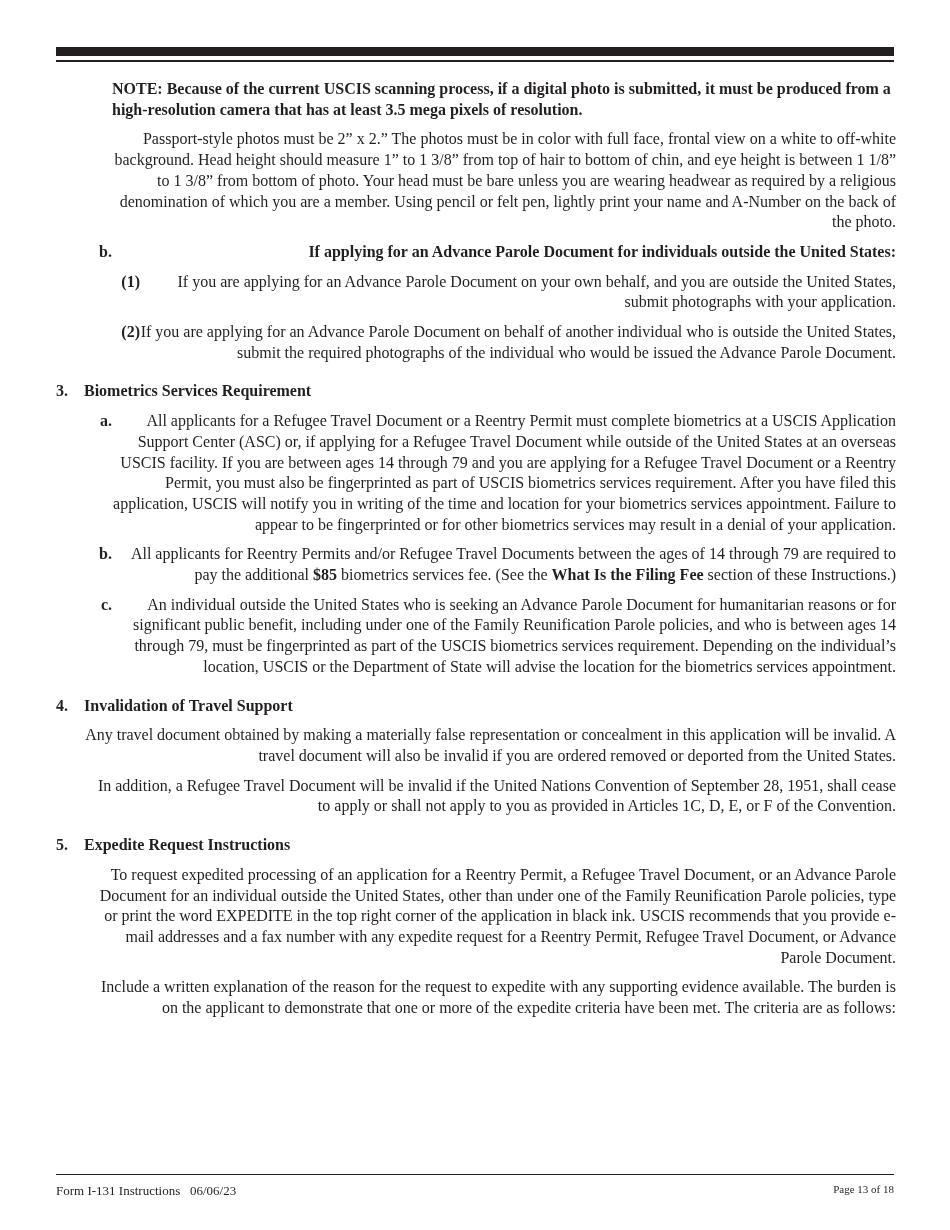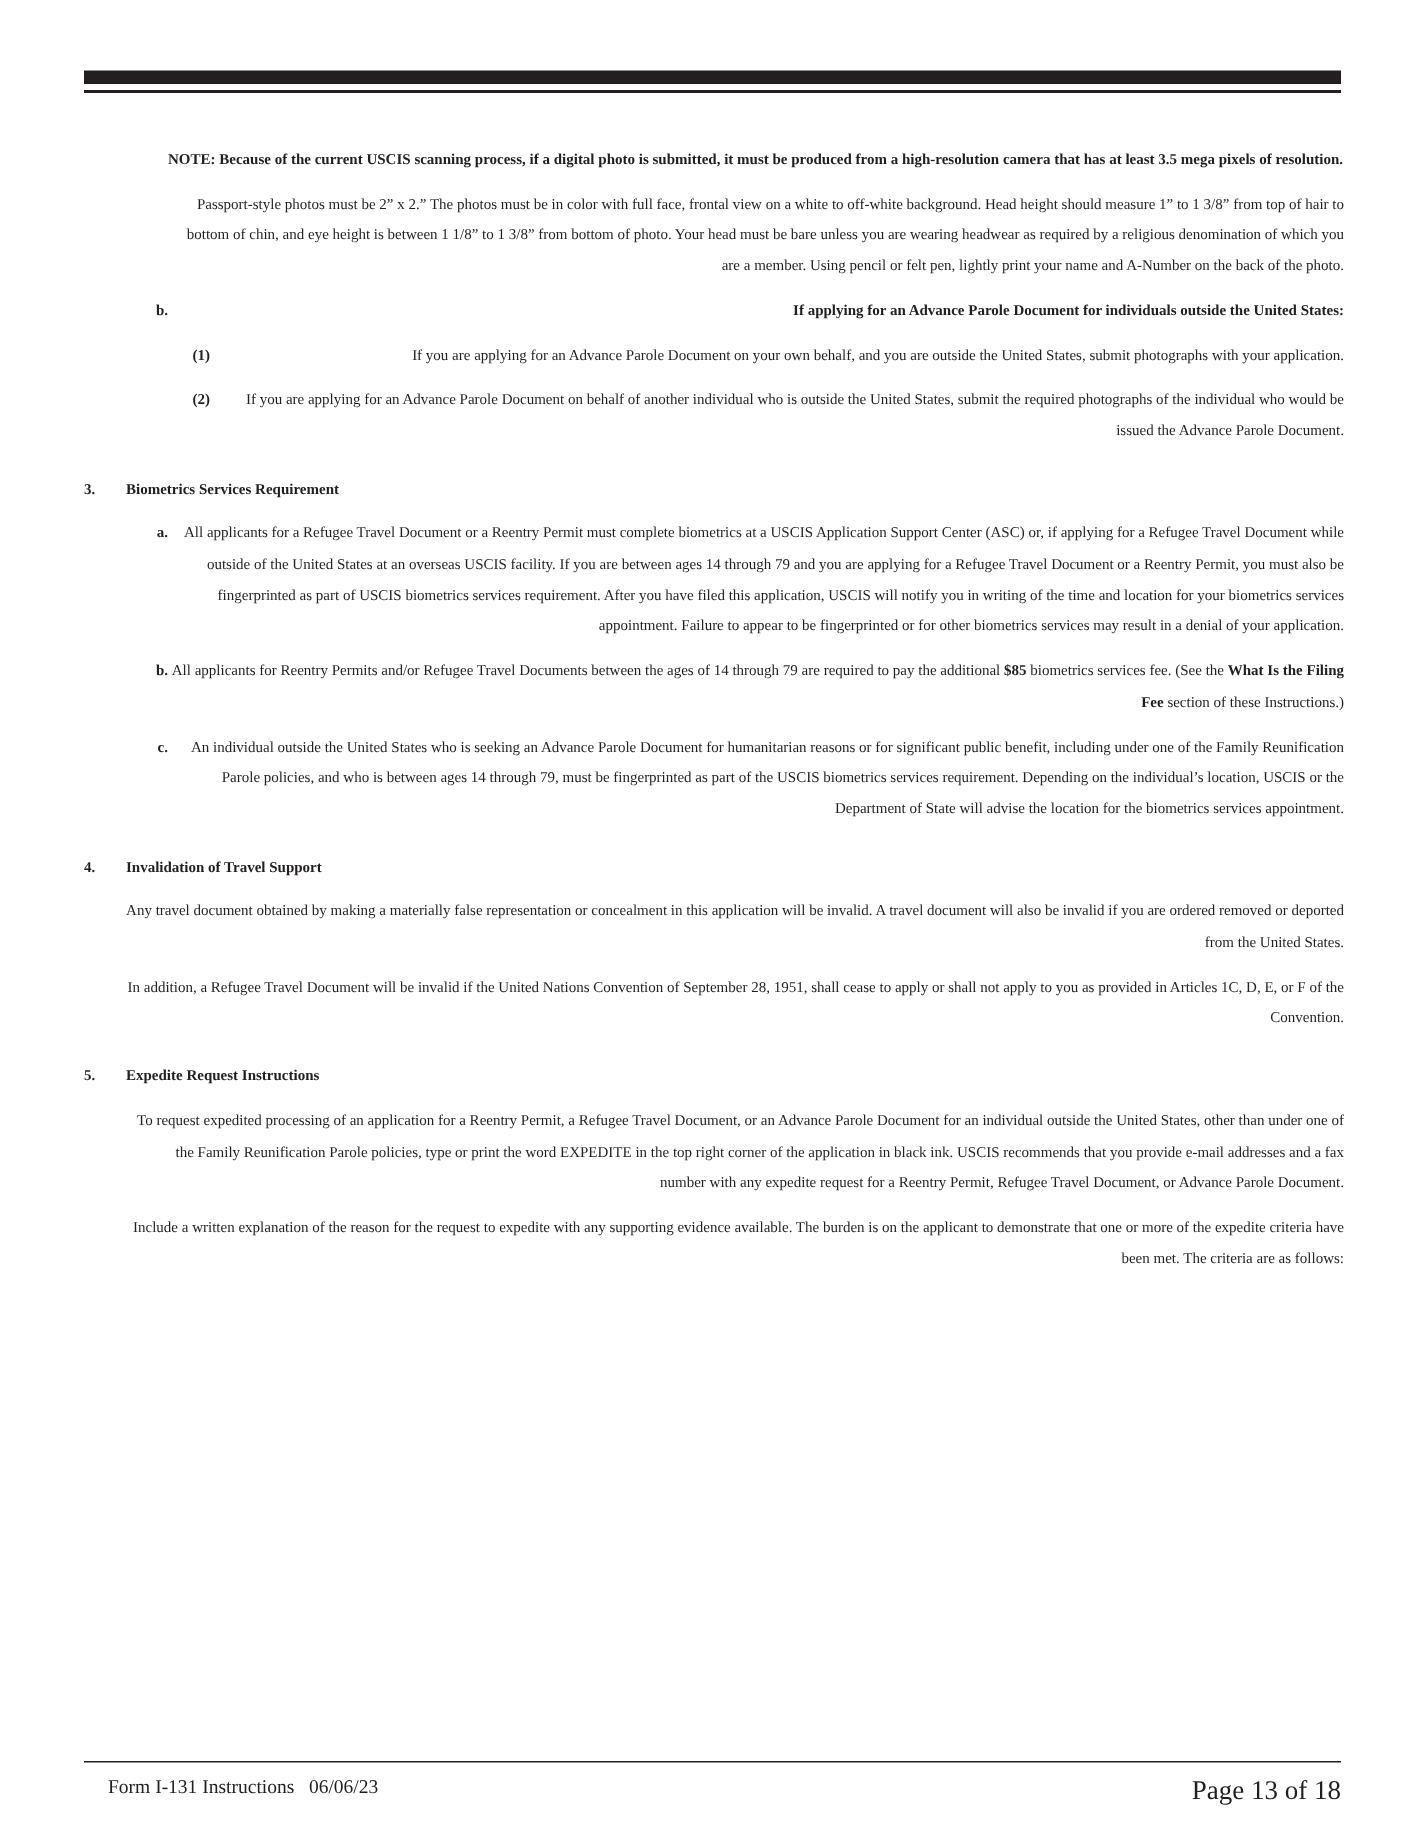--- a/index.html
+++ b/index.html
@@ -1,35 +1,35 @@
 <!DOCTYPE html>
 <html><head>
 <meta charset="utf-8">
 <style>
   html, body { margin: 0; padding: 0; background: #ffffff; }
   body { width: 950px; height: 1230px; position: relative; overflow: hidden;
          font-family: "Liberation Serif", "DejaVu Serif", serif; color: #231f20; }
   .bar-thick { position: absolute; left: 56px; top: 47px; width: 838px; height: 9px; background: #231f20; }
   .bar-thin { position: absolute; left: 56px; top: 60px; width: 838px; height: 2px; background: #231f20; }
-  .content { position: absolute; left: 56px; top: 97px; width: 840px; font-size: 10px; line-height: 20.7px; }
+  .content { position: absolute; left: 56px; top: 79px; width: 840px; font-size: 16px; line-height: 20.7px; }
   p { margin: 0; }
   .b { font-weight: bold; }
   .indent1 { padding-left: 56px; }
   .gap-s { margin-top: 9px; text-align: right; }
   .gap-m { margin-top: 18px; }
   .row { display: flex; }
   .mk-sec { width: 28px; flex: none; font-weight: bold; }
   .mk-let { width: 28px; flex: none; font-weight: bold; }
   .mk-num { width: 28px; flex: none; font-weight: bold; }
   .lvl1 { padding-left: 28px; }
   .lvl2 { padding-left: 56px; }
   .body-text { flex: 1; }
   .footer-line { position: absolute; left: 56px; top: 1174px; width: 838px; height: 1px; background: #231f20; }
-  .footer-left { position: absolute; left: 72px; top: 1183px; font-size: 13px; }
-  .footer-right { position: absolute; right: 56px; top: 1183px; font-size: 18px; text-align: center; }
+  .footer-left { position: absolute; left: 56px; top: 1183px; font-size: 13px; }
+  .footer-right { position: absolute; right: 56px; top: 1183px; font-size: 11px; text-align: center; }
 </style>
 </head>
 <body>
 
 <div class="bar-thick"></div>
 <div class="bar-thin"></div>
 
 <div class="content">
 
   <p class="b indent1">NOTE:  Because of the current USCIS scanning process, if a digital photo is submitted, it must be produced from a high-resolution camera that has at least 3.5 mega pixels of resolution.</p>

